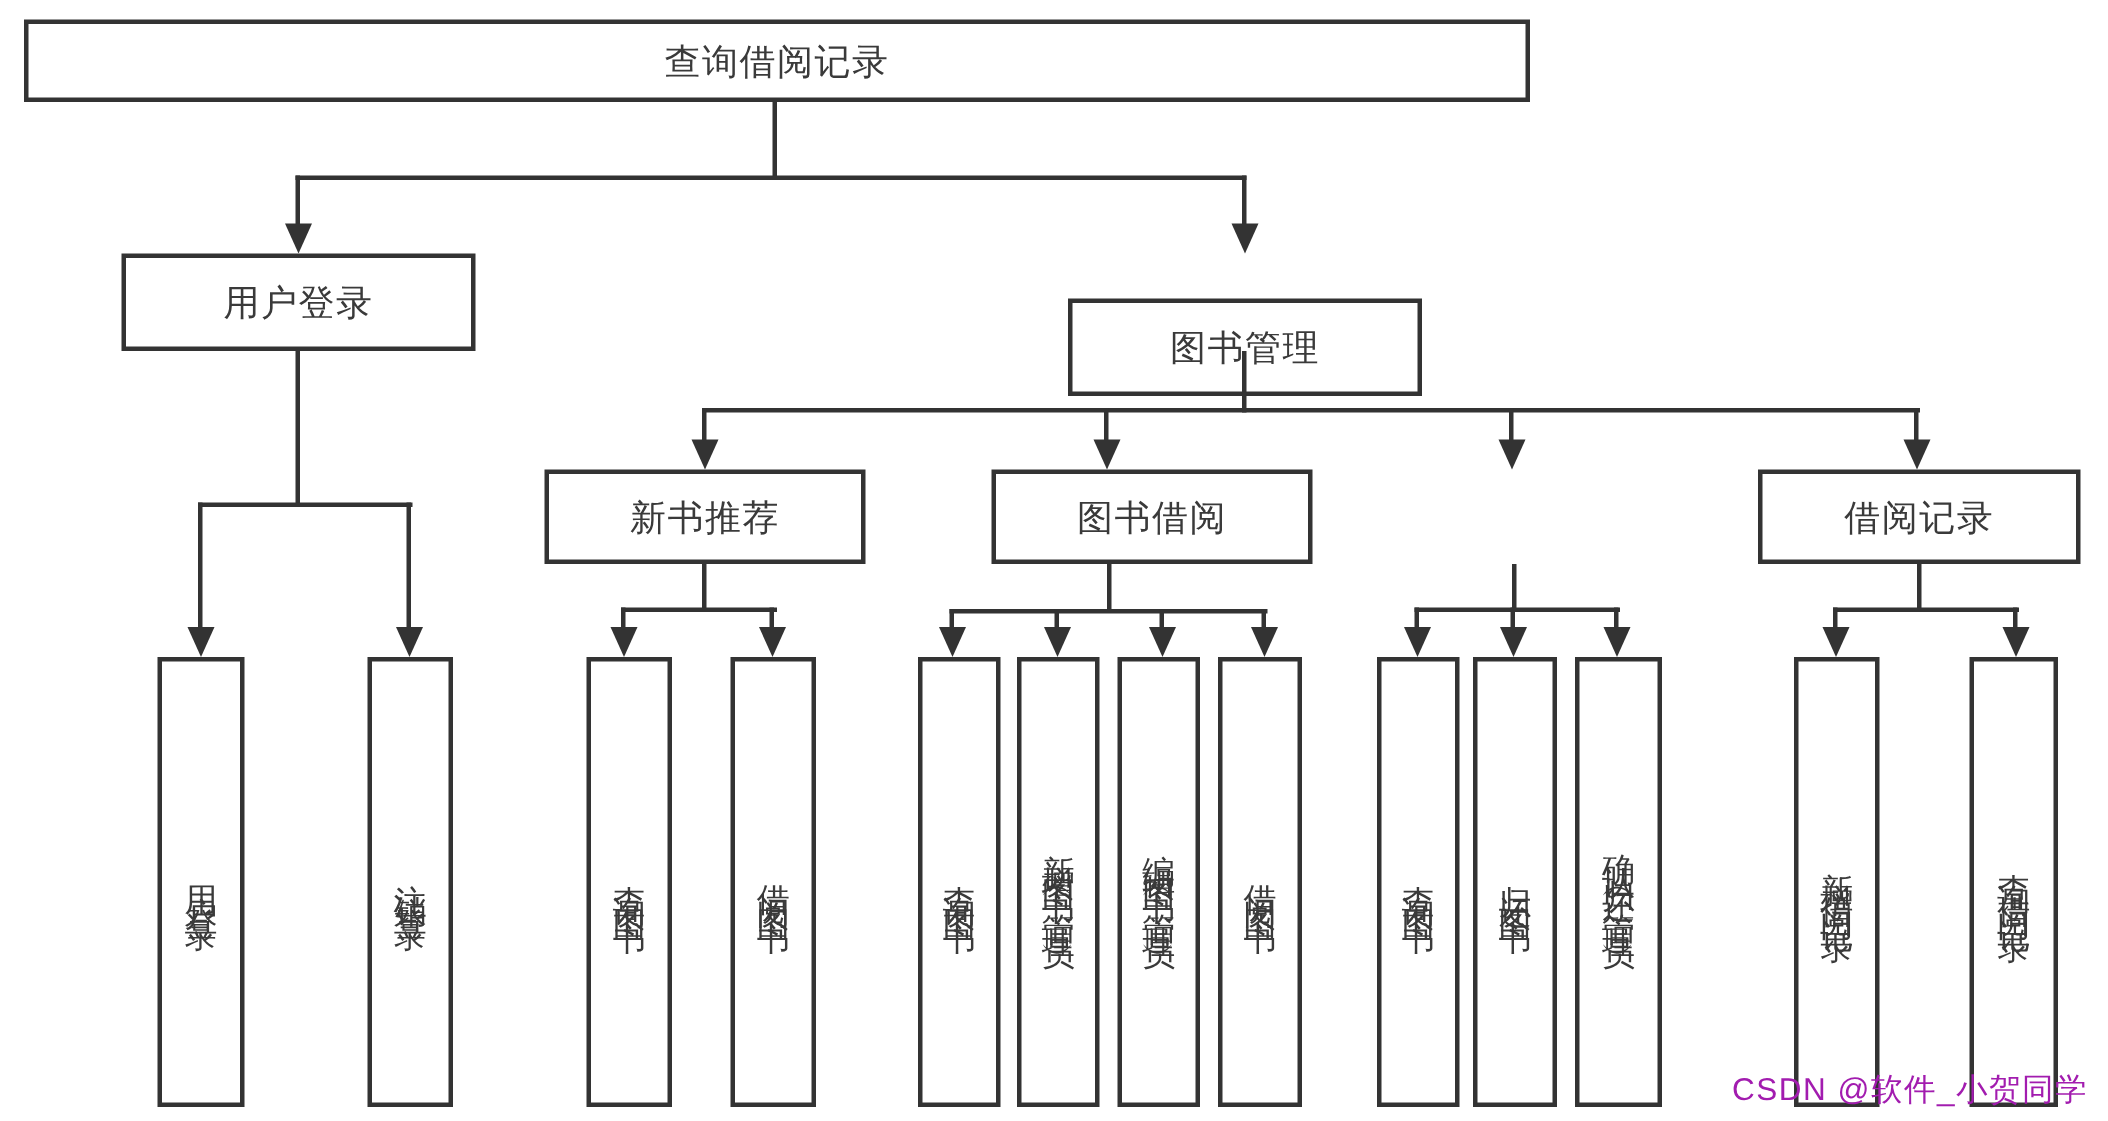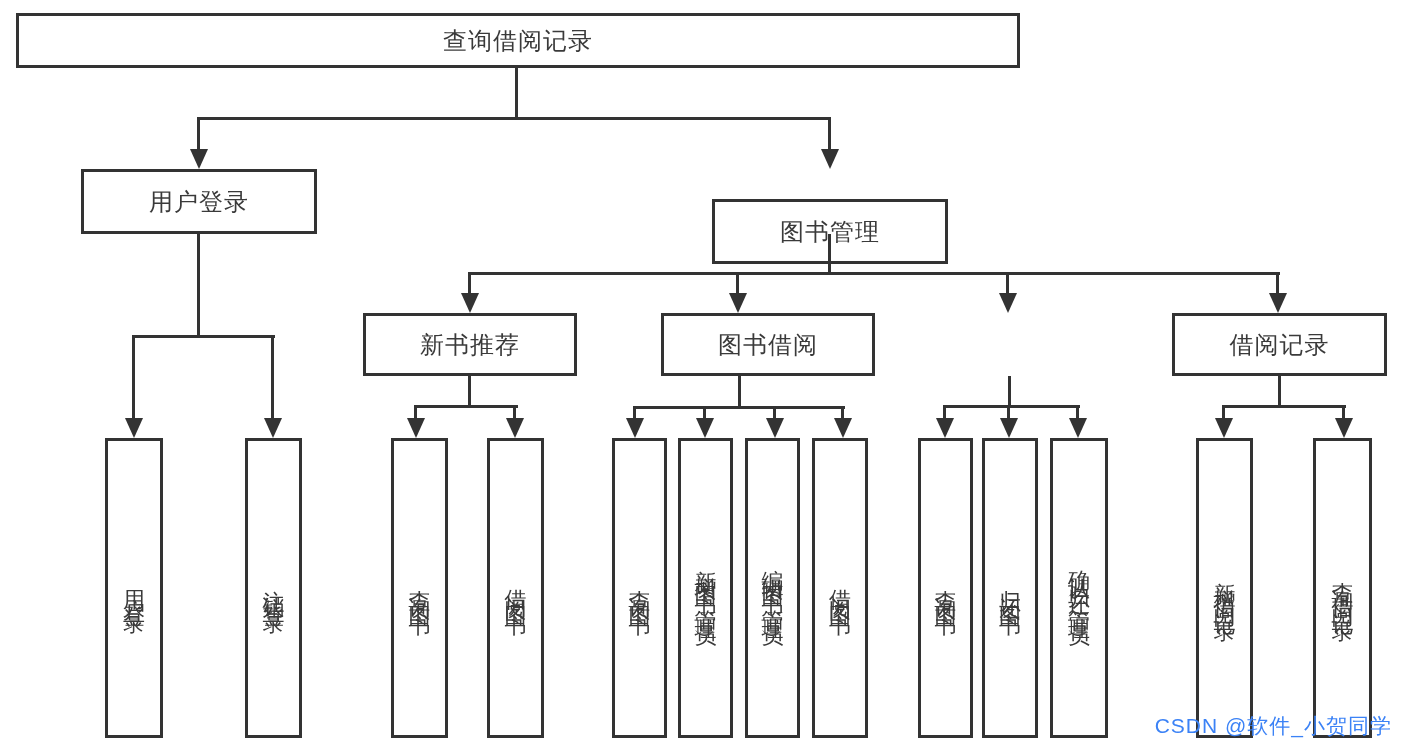--- a/index.html
+++ b/index.html
@@ -38,21 +38,21 @@
     position:absolute;
     width:0;height:0;
     border-left:9px solid transparent;
     border-right:9px solid transparent;
     border-top:20px solid #333;
   }
   .watermark{
     position:absolute;
     right:13px;bottom:7px;
     font-size:21px;
-    color:#3b82f6;
+    color:#a21caf;
     letter-spacing:1px;
     white-space:nowrap;
   }
 </style>
 </head>
 <body>
 
 <div id="stage">
 
   <div class="box" style="left:16px;top:13px;width:1004px;height:55px;">查询借阅记录</div>

